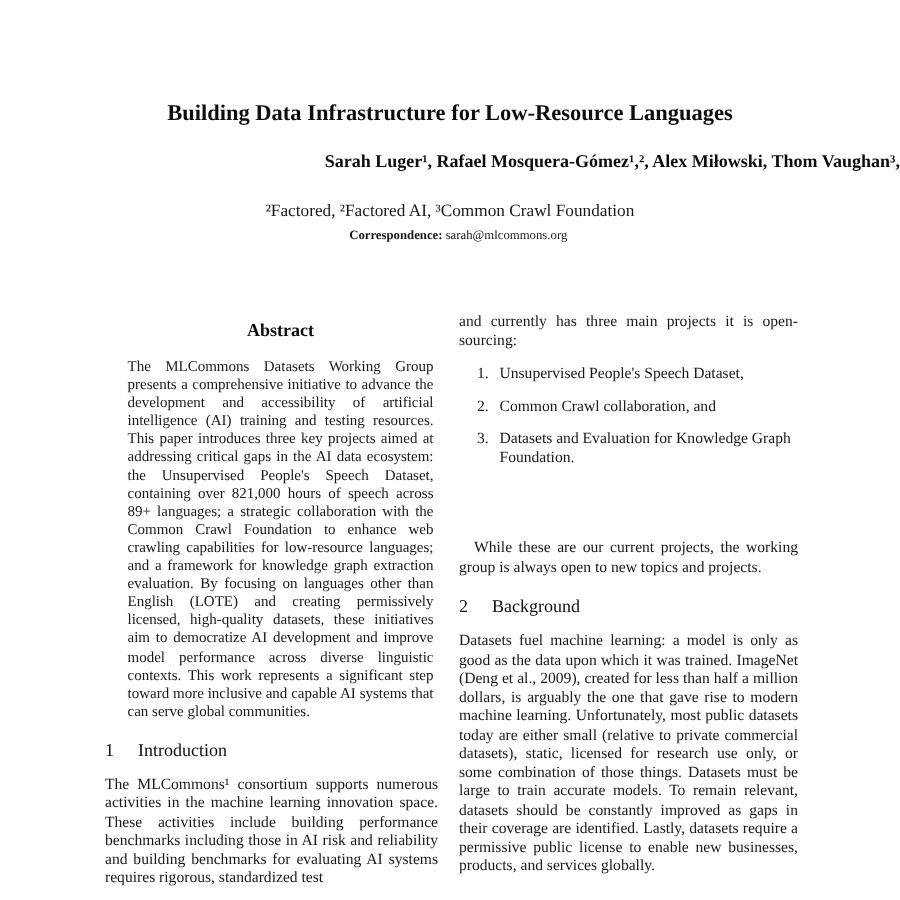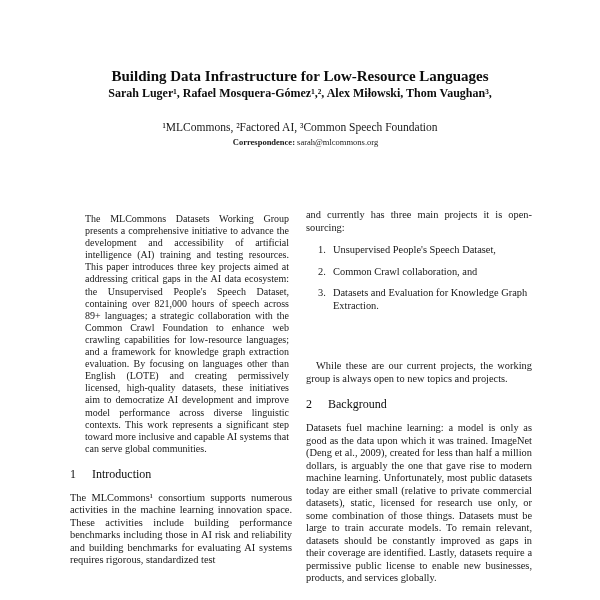--- a/index.html
+++ b/index.html
@@ -30,21 +30,21 @@
     font-weight: bold;
     color: #0d0d0d;
     line-height: 18px;
   }
   .author-line {
     font-size: 12px;
     font-weight: bold;
     line-height: 14px;
     color: #0d0d0d;
   }
-  .author-line.first { margin-top: 1px; }
+  .author-line.first { margin-top: 15px; text-align: right; }
   .affiliations {
     margin-top: 21px;
     font-size: 11.5px;
     line-height: 13px;
     color: #181818;
   }
   .correspondence {
     margin-top: 3px;
     font-size: 8.5px;
     color: #181818;
@@ -106,29 +106,30 @@
   }
 </style>
 </head>
 <body>
 
 <div class="page">
 
   <div class="paper-header">
     <div class="paper-title">Building Data Infrastructure for Low-Resource Languages</div>
     <div class="author-line first">Sarah Luger¹, Rafael Mosquera-Gómez¹,², Alex Miłowski, Thom Vaughan³,</div>
-    <div class="affiliations">¹MLCommons, ²Factored AI, ³Common Speech Foundation</div>
+    <div class="affiliations">²Factored, ²Factored AI, ³Common Crawl Foundation</div>
     <div class="correspondence">
       <span class="corr-label">Correspondence:</span>
       <span class="corr-email">sarah@mlcommons.org</span>
     </div>
   </div>
 
   <div class="col col-left">
     <div class="abstract-block">
+      <div class="abstract-heading">Abstract</div>
       <p class="abstract-text">The MLCommons Datasets Working Group presents a comprehensive initiative to advance the development and accessibility of artificial intelligence (AI) training and testing resources. This paper introduces three key projects aimed at addressing critical gaps in the AI data ecosystem: the Unsupervised People's Speech Dataset, containing over 821,000 hours of speech across 89+ languages; a strategic collaboration with the Common Crawl Foundation to enhance web crawling capabilities for low-resource languages; and a framework for knowledge graph extraction evaluation. By focusing on languages other than English (LOTE) and creating permissively licensed, high-quality datasets, these initiatives aim to democratize AI development and improve model performance across diverse linguistic contexts. This work represents a significant step toward more inclusive and capable AI systems that can serve global communities.</p>
     </div>
     <div class="section-heading">
       <span class="sec-num">1</span><span>Introduction</span>
     </div>
     <p class="body-text">The MLCommons¹ consortium supports numerous activities in the machine learning innovation space. These activities include building performance benchmarks including those in AI risk and reliability and building benchmarks for evaluating AI systems requires rigorous, standardized test</p>
   </div>
 
   <div class="col col-right">
     <p class="body-text">and currently has three main projects it is open-sourcing:</p>
@@ -137,21 +138,21 @@
       <div class="list-item">
         <span class="item-num">1.</span>
         <span>Unsupervised People's Speech Dataset,</span>
       </div>
       <div class="list-item">
         <span class="item-num">2.</span>
         <span>Common Crawl collaboration, and</span>
       </div>
       <div class="list-item">
         <span class="item-num">3.</span>
-        <span>Datasets and Evaluation for Knowledge Graph Extraction.</span>
+        <span>Datasets and Evaluation for Knowledge Graph Foundation.</span>
       </div>
     </div>
 
     <p class="body-text indented">While these are our current projects, the working group is always open to new topics and projects.</p>
 
     <div class="section-heading">
       <span class="sec-num">2</span><span>Background</span>
     </div>
     <p class="body-text">Datasets fuel machine learning: a model is only as good as the data upon which it was trained. ImageNet (Deng et al., 2009), created for less than half a million dollars, is arguably the one that gave rise to modern machine learning. Unfortunately, most public datasets today are either small (relative to private commercial datasets), static, licensed for research use only, or some combination of those things. Datasets must be large to train accurate models. To remain relevant, datasets should be constantly improved as gaps in their coverage are identified. Lastly, datasets require a permissive public license to enable new businesses, products, and services globally.</p>
     <p class="body-text indented">The Datasets Working Group creates and hosts public datasets that are large, actively maintained</p>

